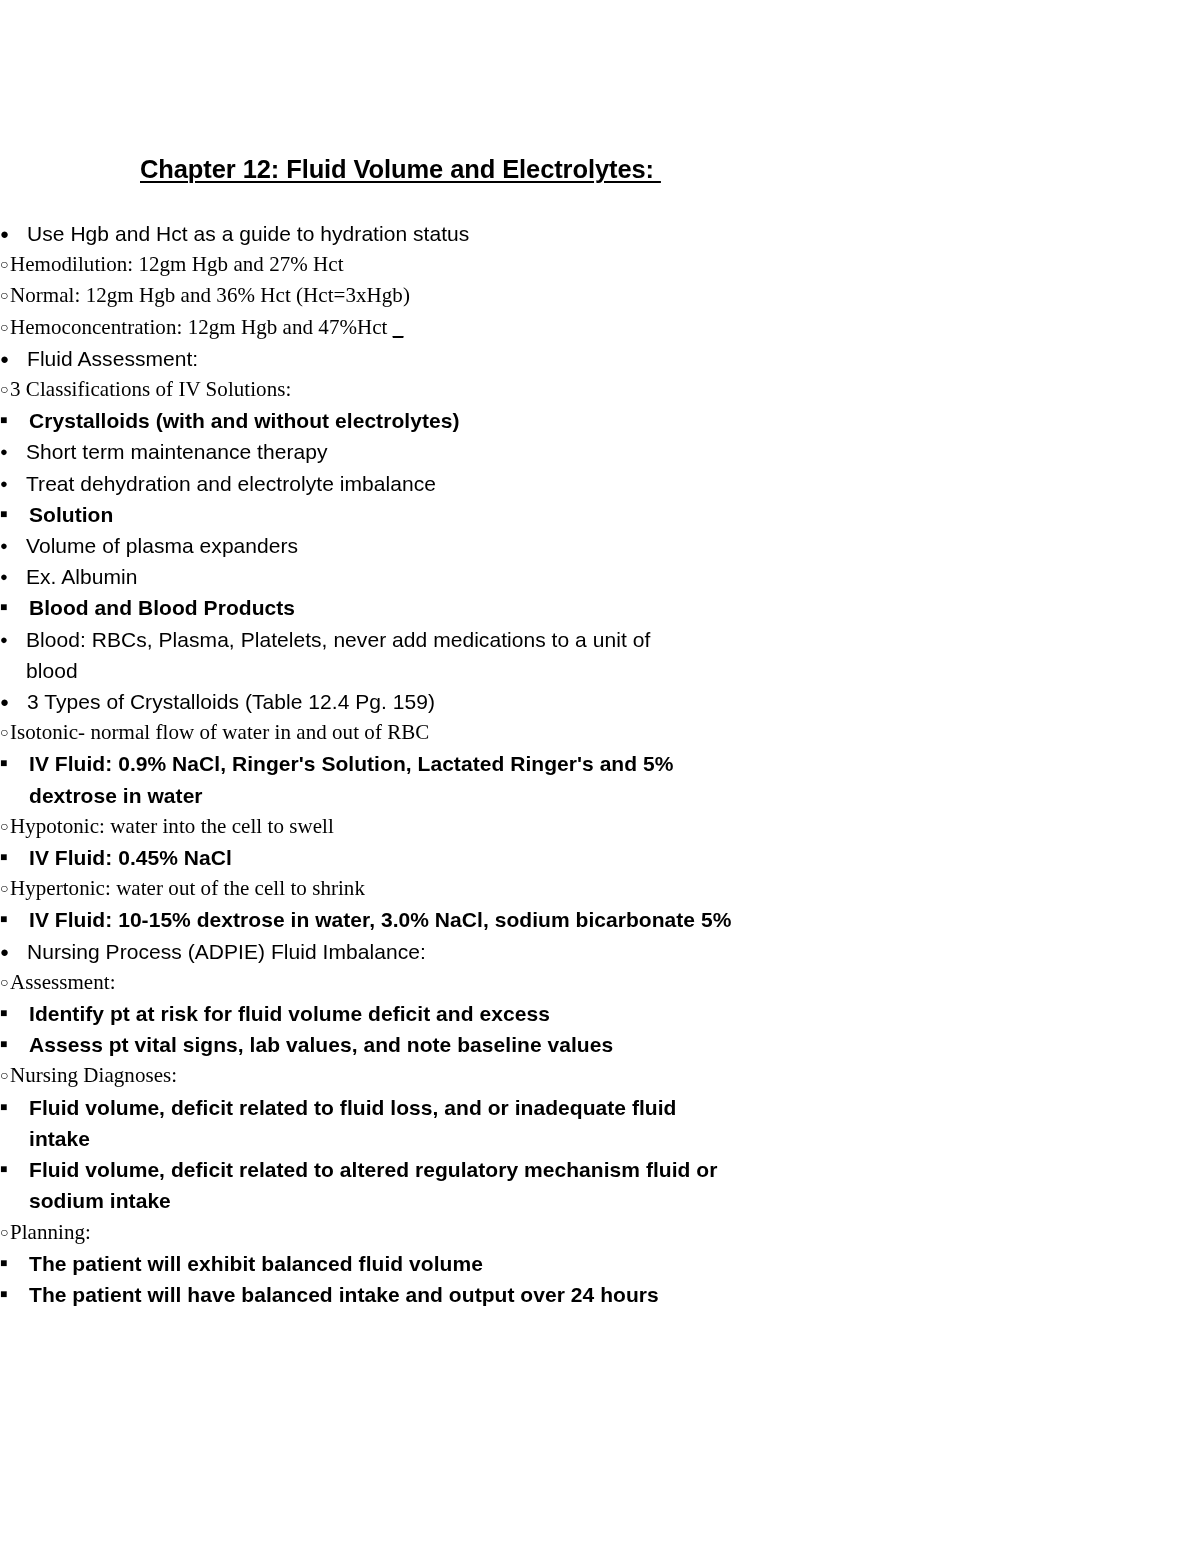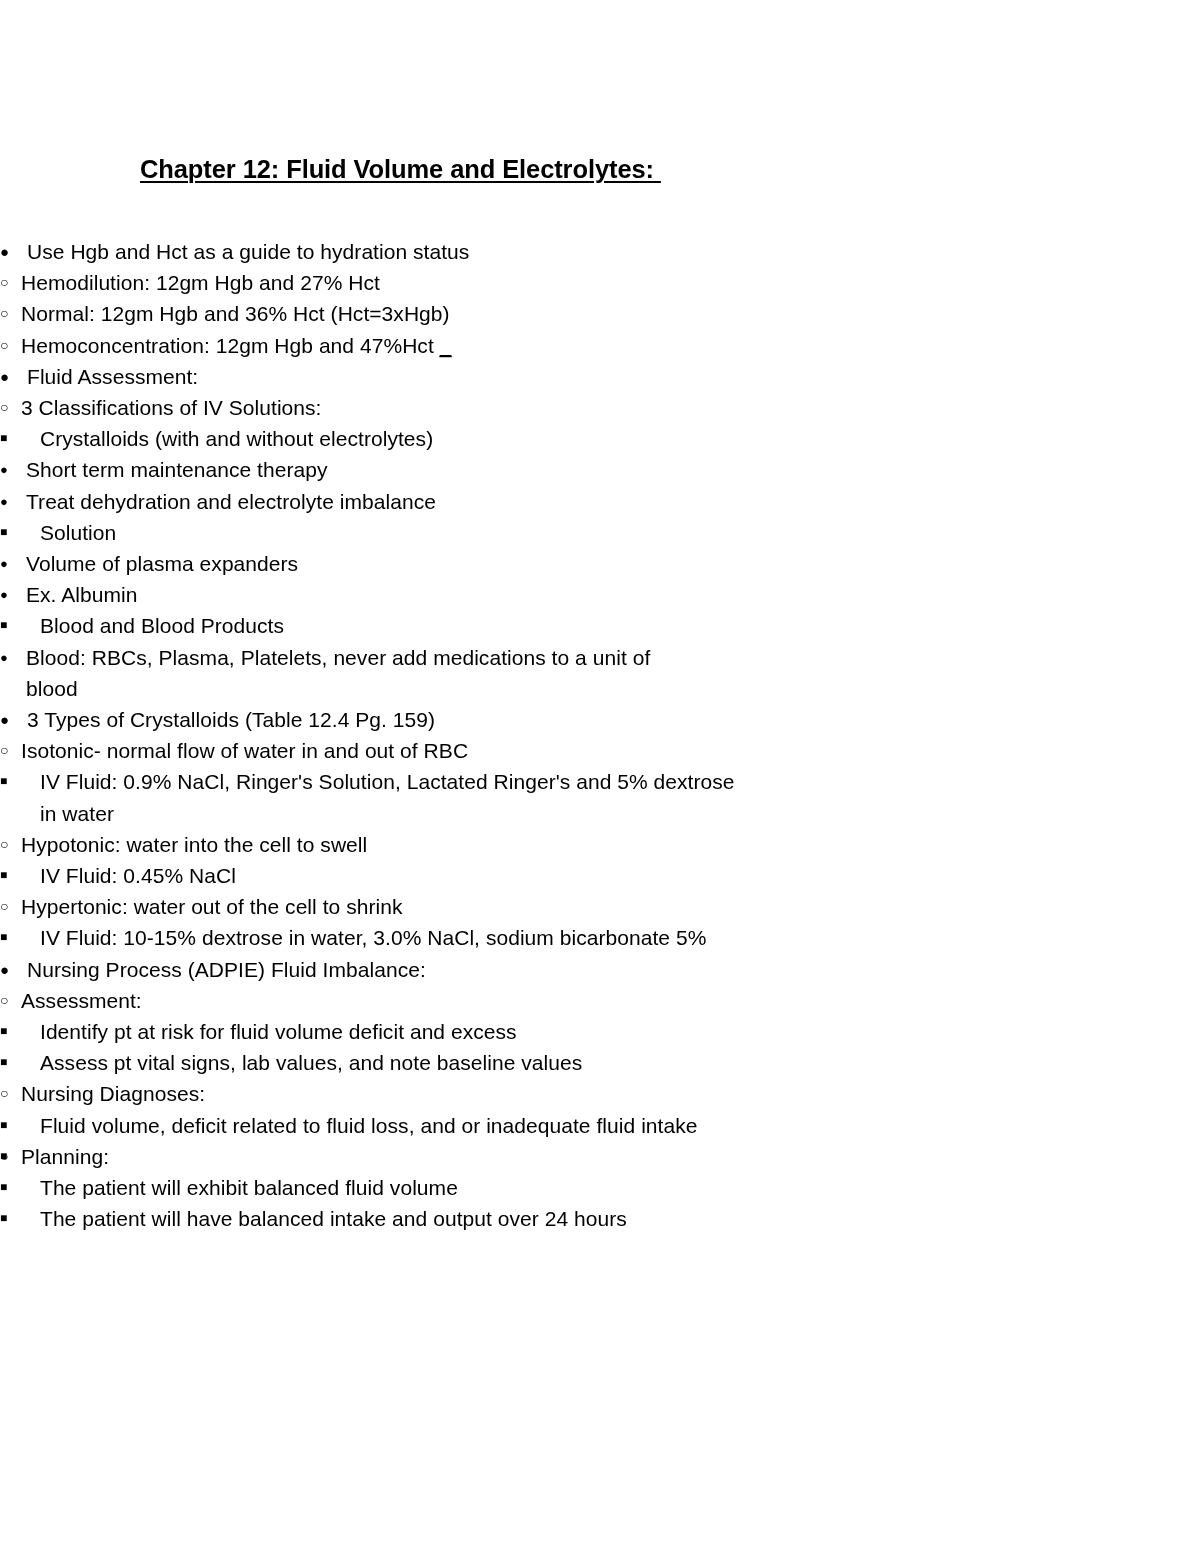--- a/index.html
+++ b/index.html
@@ -32,21 +32,21 @@
     letter-spacing: -0.1px;
     line-height: 1.15;
     white-space: pre;
     text-decoration: underline;
     text-underline-offset: 3px;
     text-decoration-thickness: 2px;
   }
   .outline {
     position: absolute;
     left: 0;
-    top: 236px;
+    top: 218px;
     width: 1200px;
   }
   ul.lvl {
     list-style: none;
     margin: 0;
     padding: 0;
   }
   li.item {
     position: relative;
     margin: 0;
@@ -70,27 +70,27 @@
   }
 
   
   .l1 { margin-left: 182px; }
   .l1 > li.item > .txt { margin-left: 27px; max-width: 878px; }
   .l1 > li.item > .bullet { font-size: 15px; }
   .l1 > li.item > .bullet::before { content: "\25CF"; }
 
   
   .l2 { margin-left: 71px; }
-  .l2 > li.item > .txt { margin-left: 21px; max-width: 806px; }
+  .l2 > li.item > .txt { margin-left: 10px; max-width: 806px; font-family: Liberation Serif, serif; }
   .l2 > li.item > .bullet { font-size: 14px; color: #000; }
   .l2 > li.item > .bullet::before { content: "\25CB"; }
 
   
   .l3 { margin-left: 69px; }
-  .l3 > li.item > .txt { margin-left: 40px; max-width: 710px; }
+  .l3 > li.item > .txt { margin-left: 29px; max-width: 710px; font-weight: bold; }
   .l3 > li.item > .bullet { font-size: 12px; }
   .l3 > li.item > .bullet::before { content: "\25A0"; }
 
   
   .l4 { margin-left: 77px; }
   .l4 > li.item > .txt { margin-left: 26px; max-width: 636px; }
   .l4 > li.item > .bullet { font-size: 13px; }
   .l4 > li.item > .bullet::before { content: "\25CF"; }
 
   .underline-tail { text-decoration: underline; }
@@ -243,20 +243,21 @@
           <li class="item">
             <span class="bullet"></span>
             <span class="txt">Nursing Diagnoses:</span>
             <ul class="lvl l3">
               <li class="item">
                 <span class="bullet"></span>
                 <span class="txt">Fluid volume, deficit related to fluid loss, and or inadequate fluid intake</span>
               </li>
               <li class="item">
                 <span class="bullet"></span>
+                <span class="txt">Fluid volume, deficit related to altered regulatory mechanism fluid or sodium intake</span>
               </li>
             </ul>
           </li>
 
           <li class="item">
             <span class="bullet"></span>
             <span class="txt">Planning:</span>
             <ul class="lvl l3">
               <li class="item">
                 <span class="bullet"></span>

